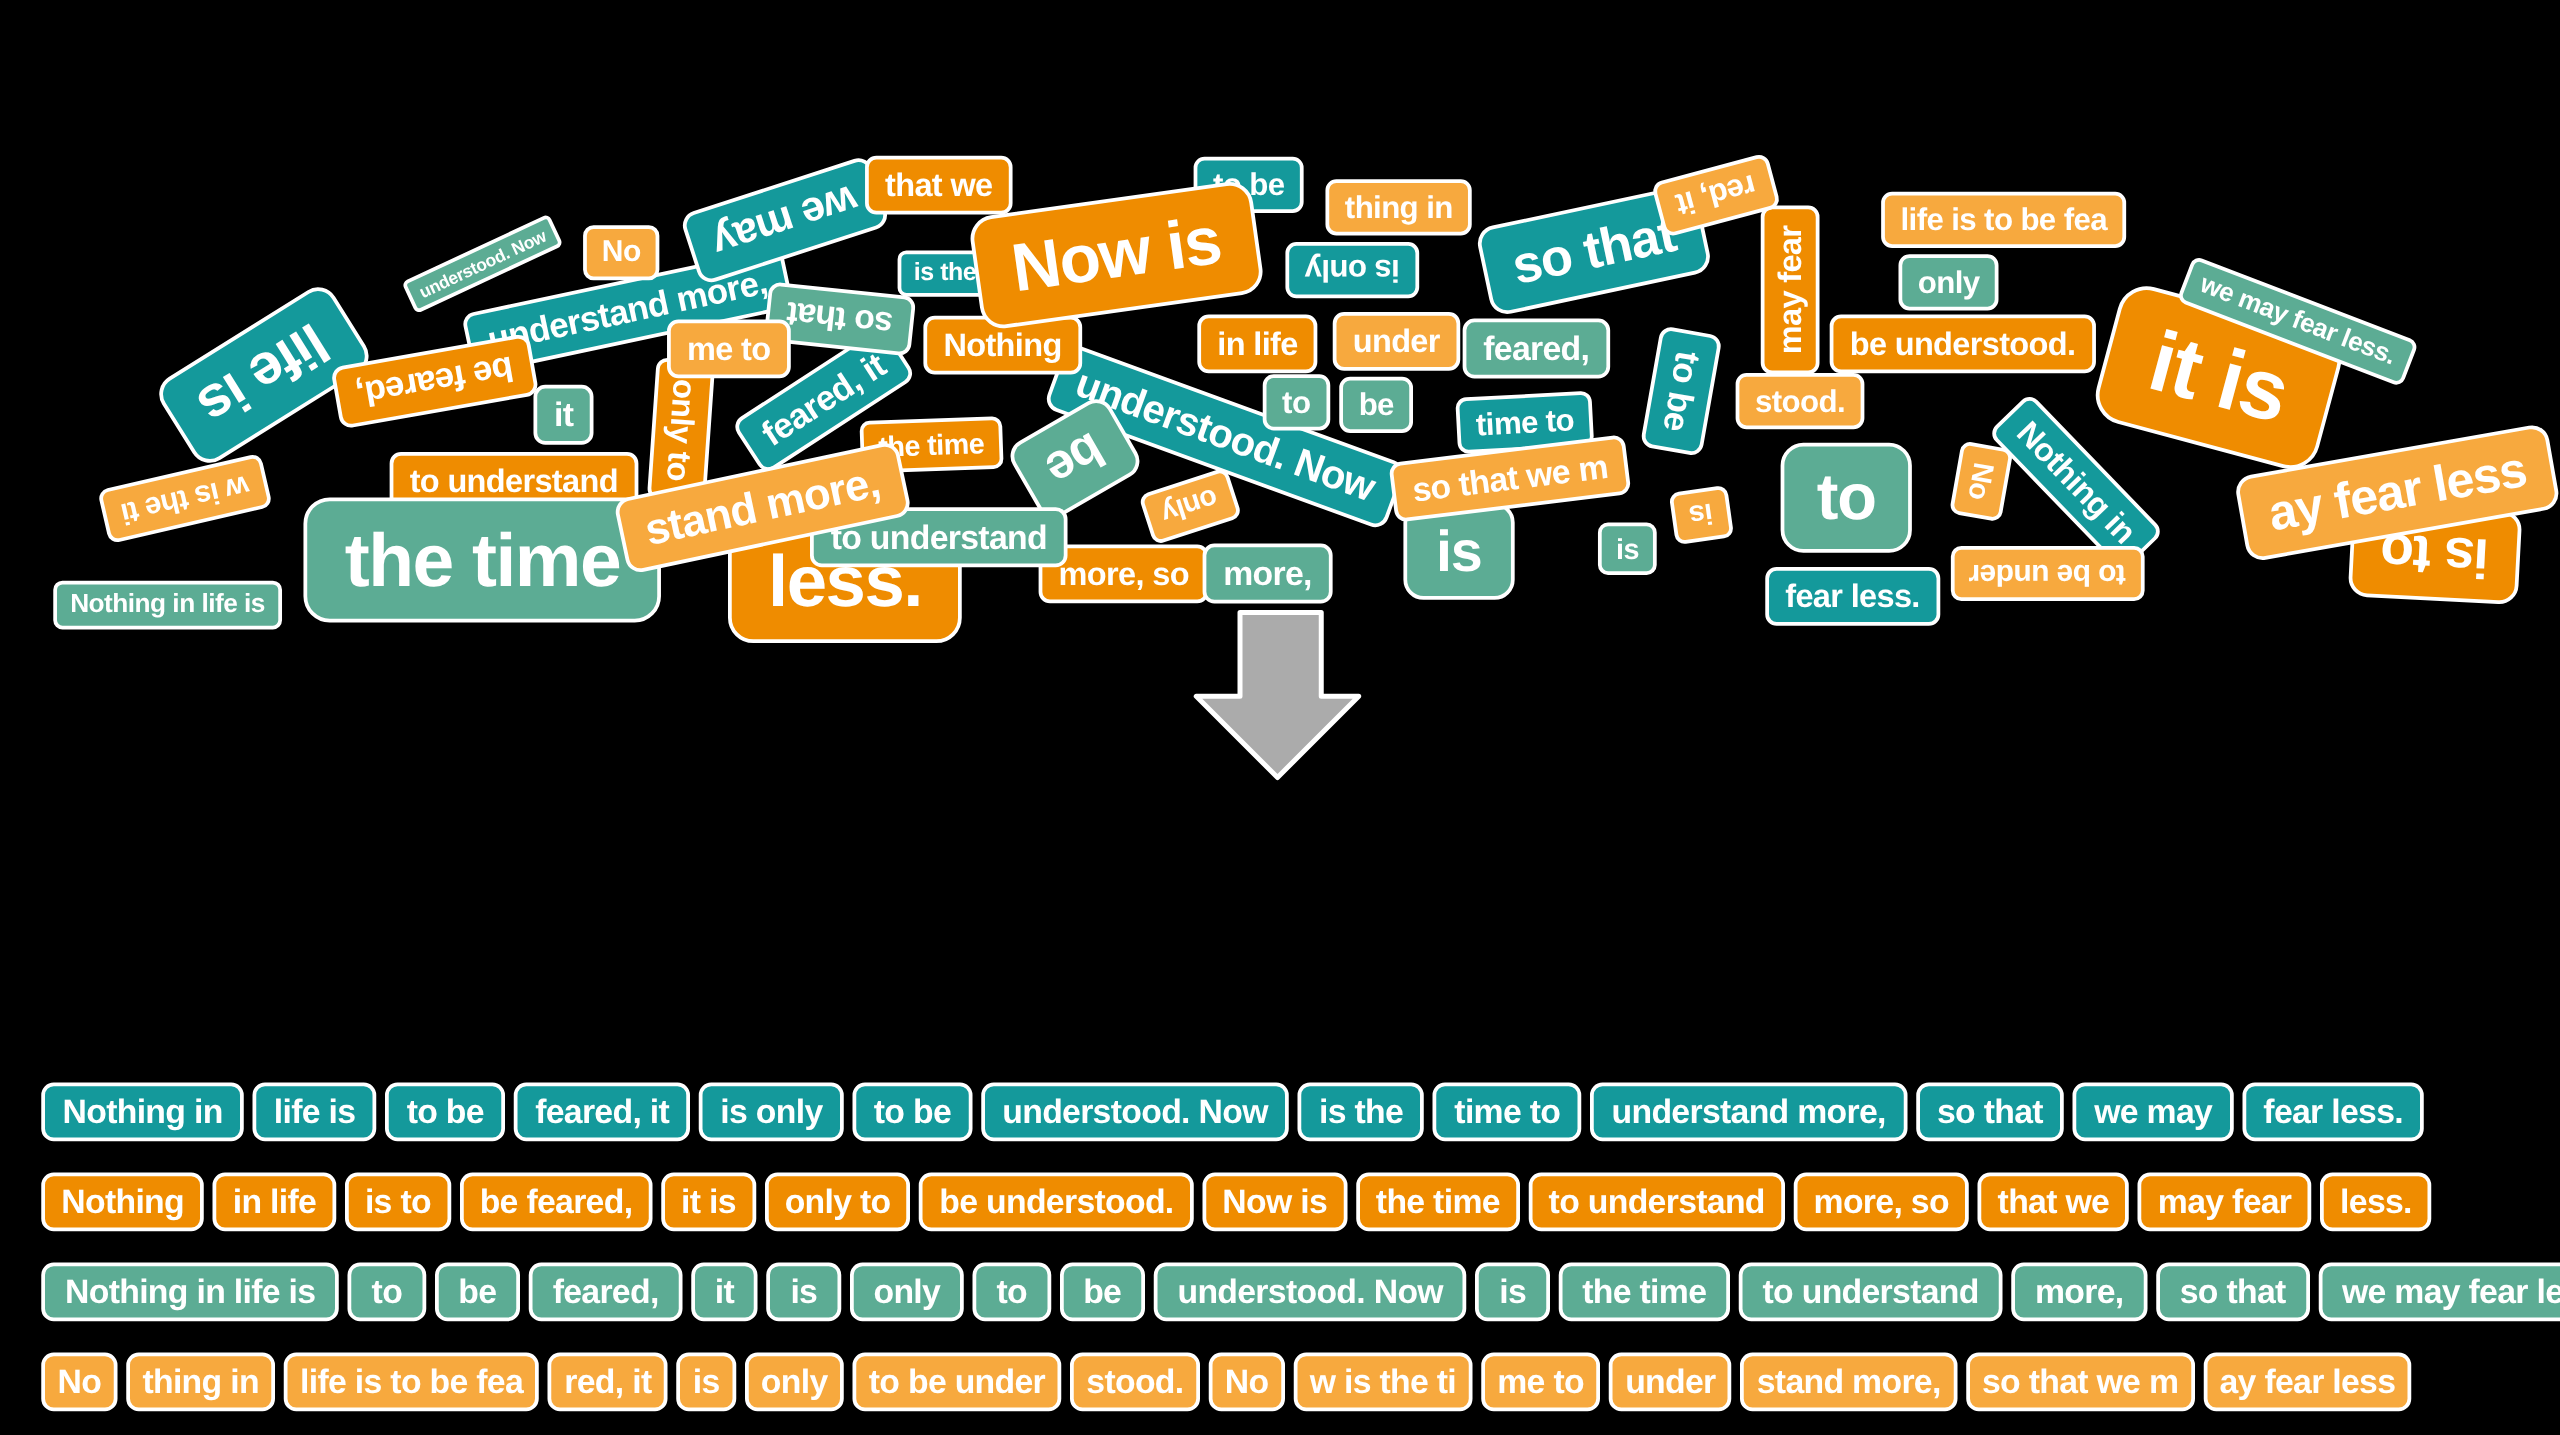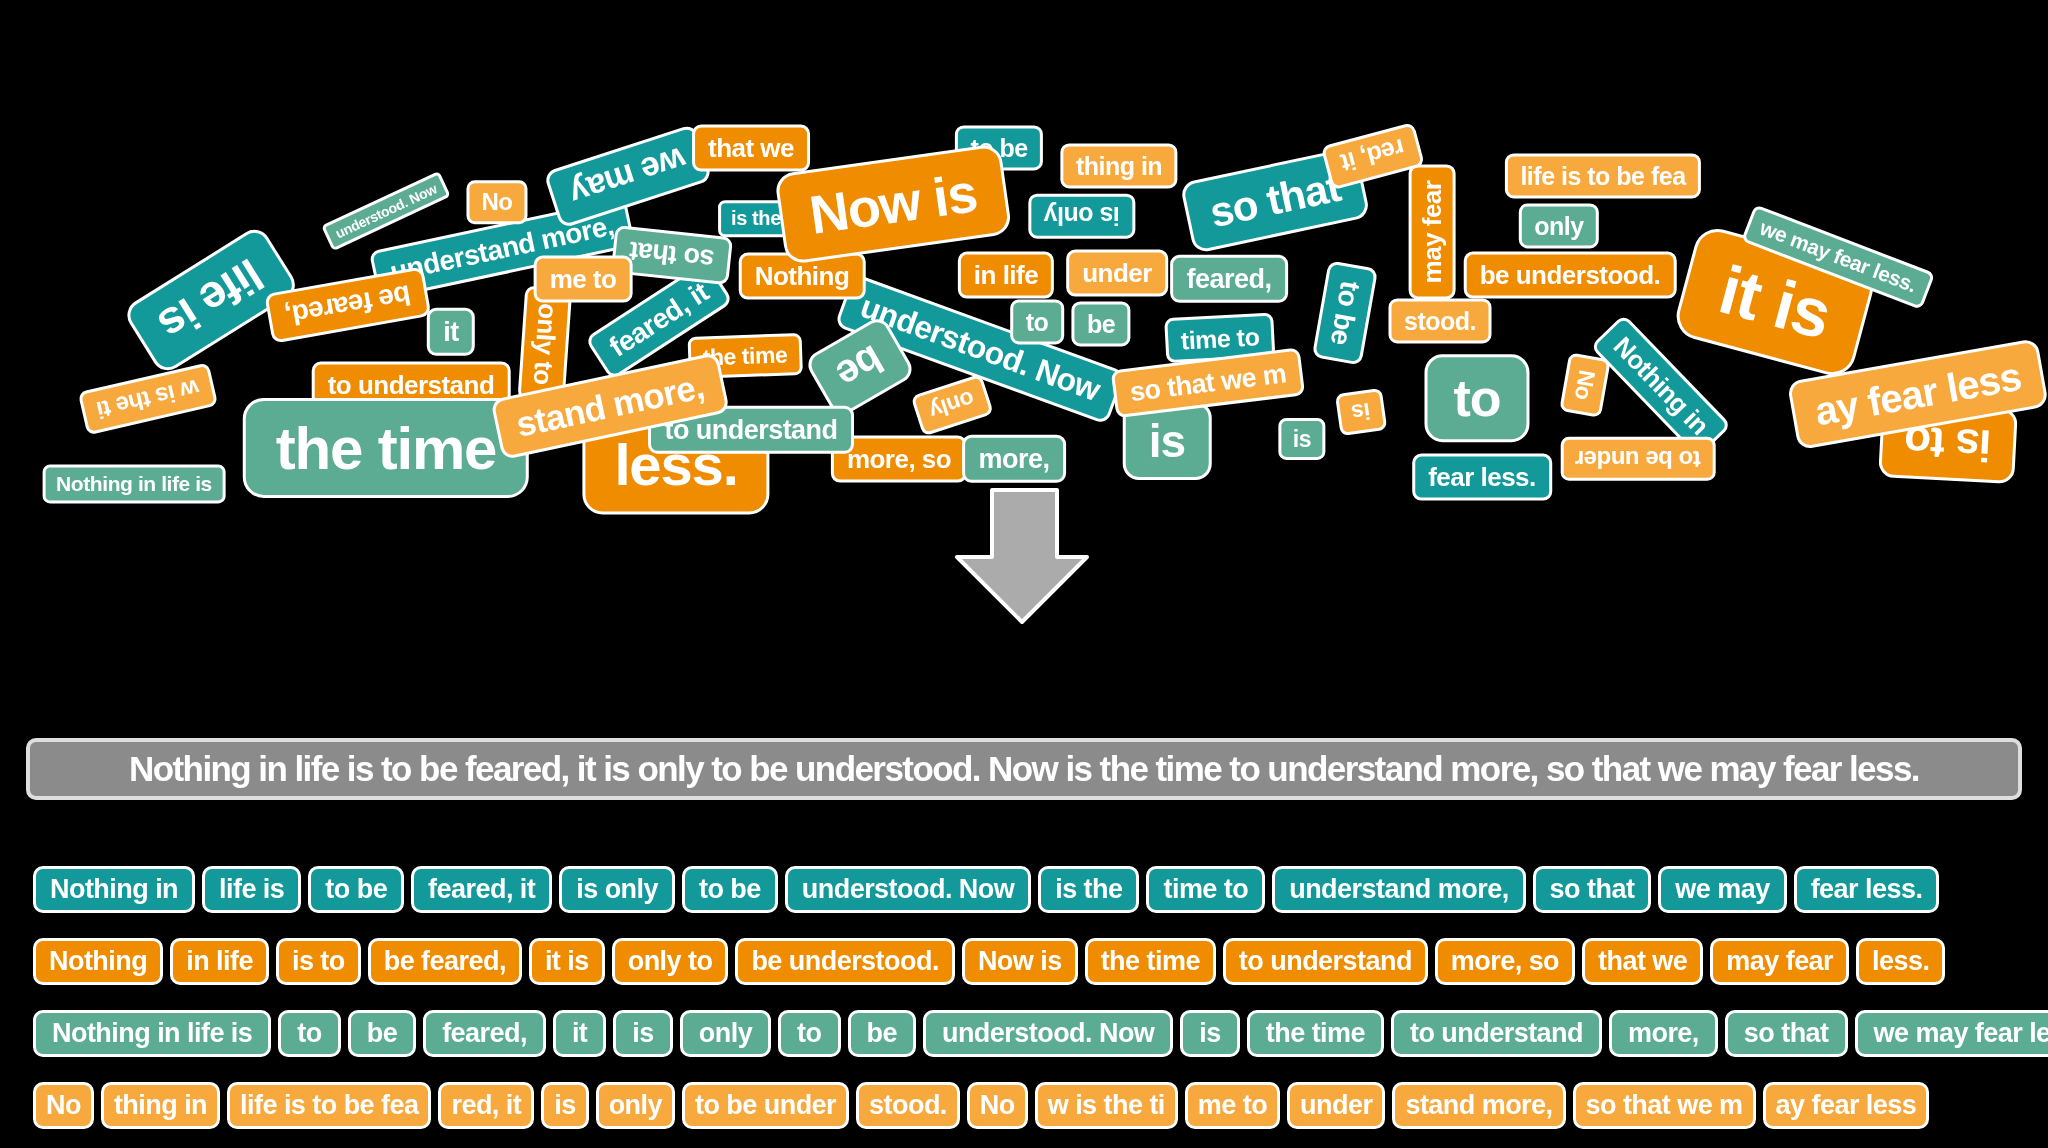--- a/index.html
+++ b/index.html
@@ -90,23 +90,20 @@
       <div class="tile scatter" style="left: 1117px; top: 273px; font-size: 26px; background: rgb(247, 169, 62); transform: translate(-50%, -50%) rotate(0deg);">under</div>
       <div class="tile scatter" style="left: 610px; top: 406px; font-size: 35px; background: rgb(247, 169, 62); transform: translate(-50%, -50%) rotate(-12deg);">stand more,</div>
       <div class="tile scatter" style="left: 1208px; top: 383px; font-size: 27px; background: rgb(247, 169, 62); transform: translate(-50%, -50%) rotate(-7deg);">so that we m</div>
       <div class="tile scatter" style="left: 1918px; top: 394px; font-size: 40px; background: rgb(247, 169, 62); transform: translate(-50%, -50%) rotate(-10deg);">ay fear less</div>
     </div>
 
   <svg id="arrow" width="154" height="152" viewBox="0 0 154 152">
     <polygon id="arrow-shape" points="47,12 112,12 112,79 142,79 77,144 12,79 47,79" stroke-width="4" stroke-linejoin="round" fill="#ababab" stroke="#ffffff"></polygon>
   </svg>
 
-  <div id="sentence-box" style="background: rgb(139, 139, 139); border: 4px solid rgb(222, 222, 222);">
-    <span>Nothing in life is to be feared, it is only to be understood. Now is the time to understand more, so that we may fear less.</span>
-  </div>
 
   <div id="rows">
       <div class="row r0" style="top: 866px;">
         <div class="tile rowtile" style="background: rgb(20, 153, 155);">Nothing in</div>
         <div class="tile rowtile" style="background: rgb(20, 153, 155);">life is</div>
         <div class="tile rowtile" style="background: rgb(20, 153, 155);">to be</div>
         <div class="tile rowtile" style="background: rgb(20, 153, 155);">feared, it</div>
         <div class="tile rowtile" style="background: rgb(20, 153, 155);">is only</div>
         <div class="tile rowtile" style="background: rgb(20, 153, 155);">to be</div>
         <div class="tile rowtile" style="background: rgb(20, 153, 155);">understood. Now</div>

